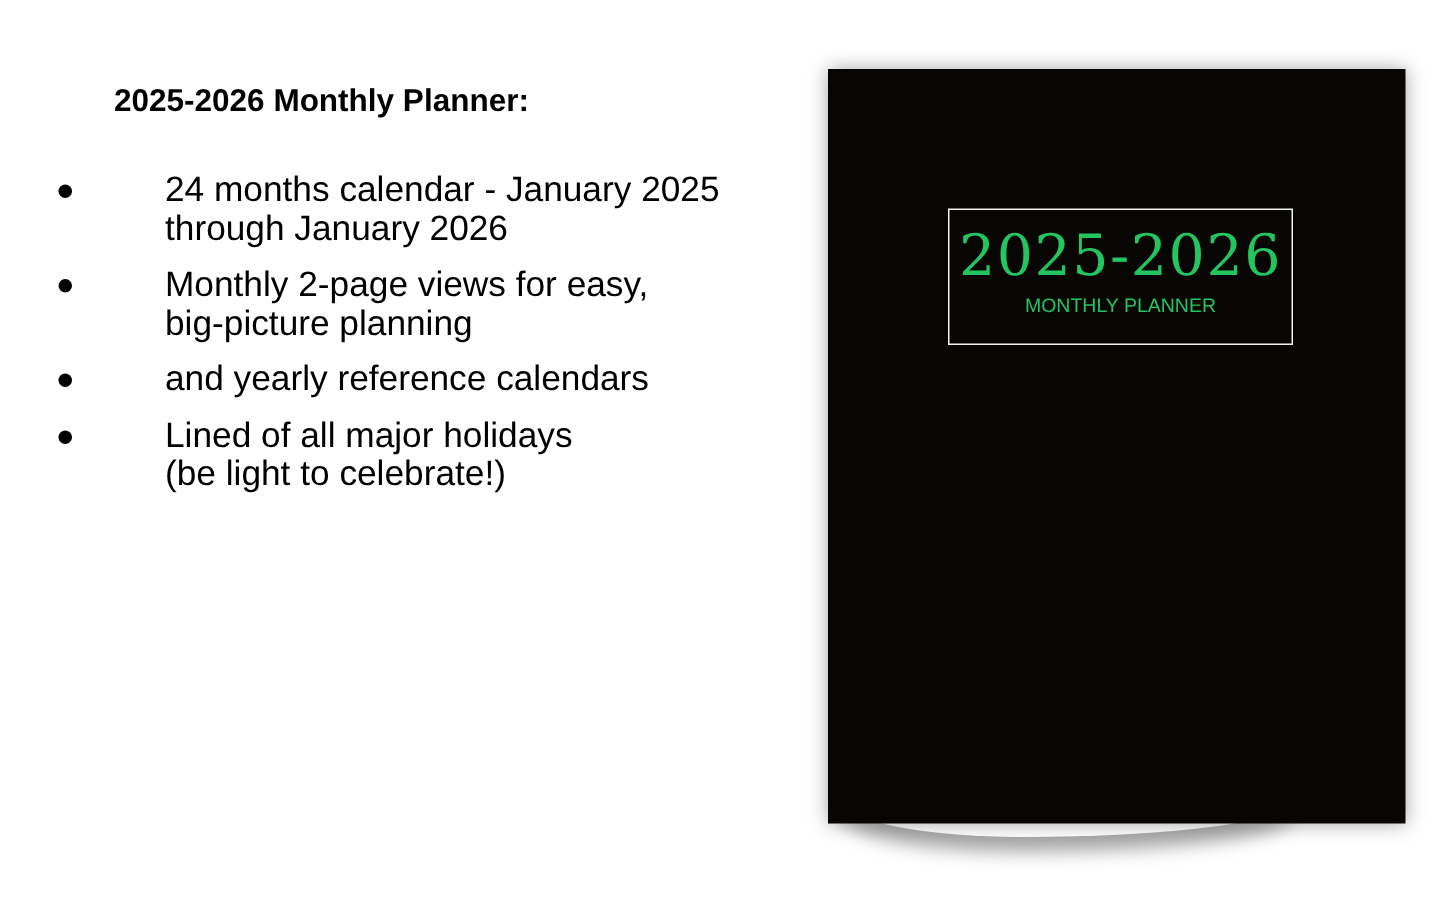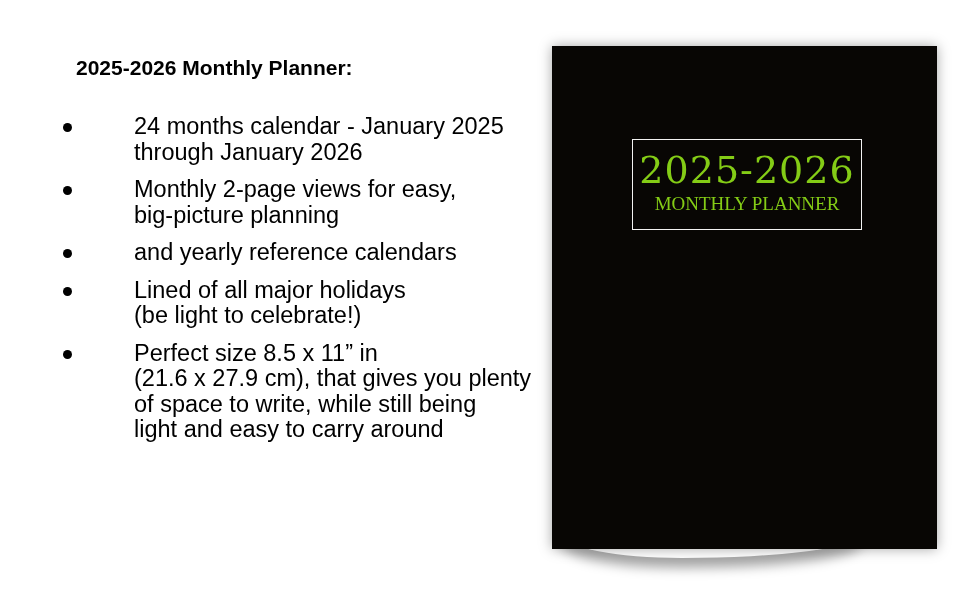--- a/index.html
+++ b/index.html
@@ -6,46 +6,46 @@
   body {
     width: 970px; height: 600px; background: #ffffff; position: relative; overflow: hidden;
     font-family: "Liberation Sans", sans-serif; color: #000;
   }
   .left { position: absolute; left: 0; top: 0; width: 540px; height: 600px; }
   .title {
     position: absolute; left: 76px; top: 50px;
     font-size: 21px; font-weight: bold; line-height: 36px; white-space: nowrap;
   }
   .features { position: absolute; left: 0; top: 114px; margin: 0; padding: 0; list-style: none; }
-  .feature { position: relative; padding-left: 110px; margin-bottom: 12px; margin-left: 24px; }
+  .feature { position: relative; padding-left: 110px; margin-bottom: 12px; }
   .bullet {
     position: absolute; left: 39px; top: 9px; width: 9px; height: 9px; border-radius: 50%; background: #000;
   }
   .line { display: block; font-size: 23.5px; line-height: 25.5px; white-space: nowrap; }
 
   .book-wrap { position: absolute; left: 552px; top: 46px; width: 385px; height: 503px; }
   .shadow-curl {
     position: absolute; left: 10px; top: 488px; width: 300px; height: 24px;
     border-radius: 0 0 60% 40% / 0 0 100% 100%;
     box-shadow: 0 10px 12px rgba(0,0,0,0.35);
   }
   .book {
     position: absolute; left: 0; top: 0; width: 385px; height: 503px; background: #080604;
     box-shadow: 0 0 12px rgba(0,0,0,0.35);
   }
   .label-box {
     position: absolute; left: 80px; top: 93px; width: 230px; height: 91px;
-    border: 1.5px solid #f2f2f2; box-sizing: border-box; text-align: center; color: #84cc16;
+    border: 1.5px solid #f2f2f2; box-sizing: border-box; text-align: center; color: #22c55e;
   }
   .label-year {
     display: block; margin-top: 9px; font-family: "DejaVu Serif", serif; font-size: 38px; line-height: 42px;
     letter-spacing: 1px;
   }
   .label-sub {
-    display: block; margin-top: 2px; font-family: Liberation Serif, serif; font-size: 19px; line-height: 22px;
+    display: block; margin-top: 2px; font-family: Liberation Sans, sans-serif; font-size: 13px; line-height: 22px;
     letter-spacing: 0px;
   }
 </style>
 </head>
 <body>
 
 <div class="left">
   <div class="title">2025-2026 Monthly Planner:</div>
   <ul class="features">
     <li class="feature">
@@ -60,27 +60,20 @@
     </li>
     <li class="feature">
       <span class="bullet"></span>
       <span class="line">and yearly reference calendars</span>
     </li>
     <li class="feature">
       <span class="bullet"></span>
       <span class="line">Lined of all major holidays</span>
       <span class="line">(be light to celebrate!)</span>
     </li>
-    <li class="feature">
-      <span class="bullet"></span>
-      <span class="line">Perfect size 8.5 x 11” in</span>
-      <span class="line">(21.6 x 27.9 cm), that gives you plenty</span>
-      <span class="line">of space to write, while still being</span>
-      <span class="line">light and easy to carry around</span>
-    </li>
   </ul>
 </div>
 
 <div class="book-wrap">
   <div class="shadow-curl"></div>
   <div class="book">
     <div class="label-box">
       <span class="label-year">2025-2026</span>
       <span class="label-sub">MONTHLY PLANNER</span>
     </div>

